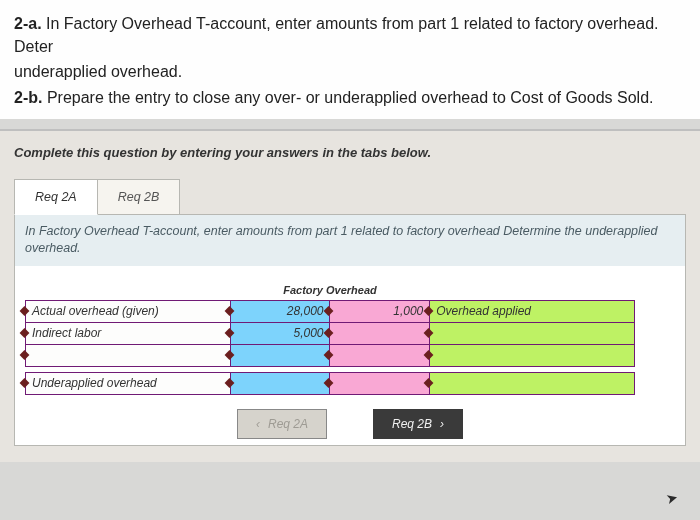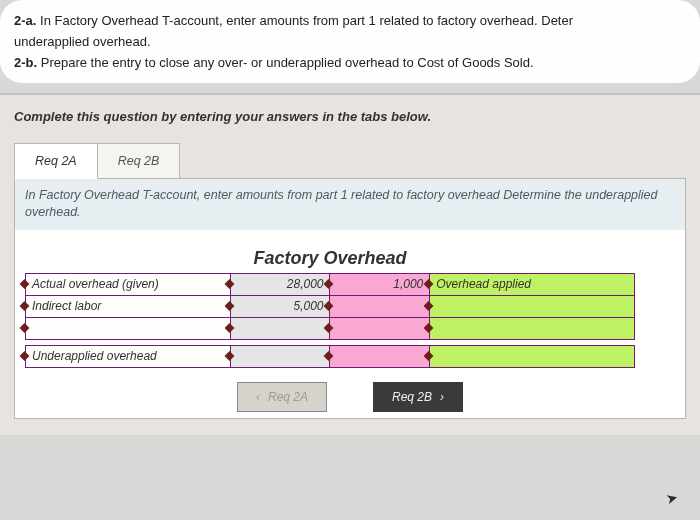--- a/index.html
+++ b/index.html
@@ -7,24 +7,23 @@
       font-family: Arial, Helvetica, sans-serif;
       background: #d8d8d6;
       width: 700px;
       height: 520px;
       overflow: hidden;
       position: relative;
     }
     .content {
       background: #fefefe;
       padding: 12px 14px 8px 14px;
-      font-size: 13px;
+      font-size: 16px;
       line-height: 1.45;
       color: #222;
-      border-radius: 22px;
     }
     .content p { margin-bottom: 2px; }
     .content .bold { font-weight: bold; }
     .divider {
       border-top: 2px solid #bfbfbf;
       margin-top: 10px;
     }
     .main-area {
       background: #e7e4df;
       padding: 14px 14px 16px 14px;
@@ -72,35 +71,35 @@
       padding: 14px 10px 4px 10px;
     }
     .tacct {
       border-collapse: collapse;
       width: 610px;
       font-size: 12px;
     }
     .tacct th.header-title {
       text-align: center;
       font-weight: bold;
-      font-size: 18px;
+      font-size: 11px;
       color: #333;
       padding: 4px 0;
       border: none;
     }
     .tacct td {
       border: 1px solid #701a75;
       height: 22px;
       padding: 2px 6px;
       background: #fff;
       color: #333;
       vertical-align: middle;
     }
     .tacct td.label-left { width: 160px; text-align: left; background: #fdfdfc; }
-    .tacct td.amt { width: 78px; text-align: right; background: #e5e5e5; }
+    .tacct td.amt { width: 78px; text-align: right; background: #7dd3fc; }
     .tacct td.amt-right { width: 78px; text-align: right; background: #f9a8d4; }
     .tacct td.label-right { width: 160px; text-align: left; background: #bef264; }
     .tacct td.gap-row { height: 6px; border: none; background: transparent; padding: 0; }
     .nav-buttons {
       display: flex;
       justify-content: center;
       gap: 46px;
       padding: 10px 0 6px 0;
     }
     .nav-btn {

